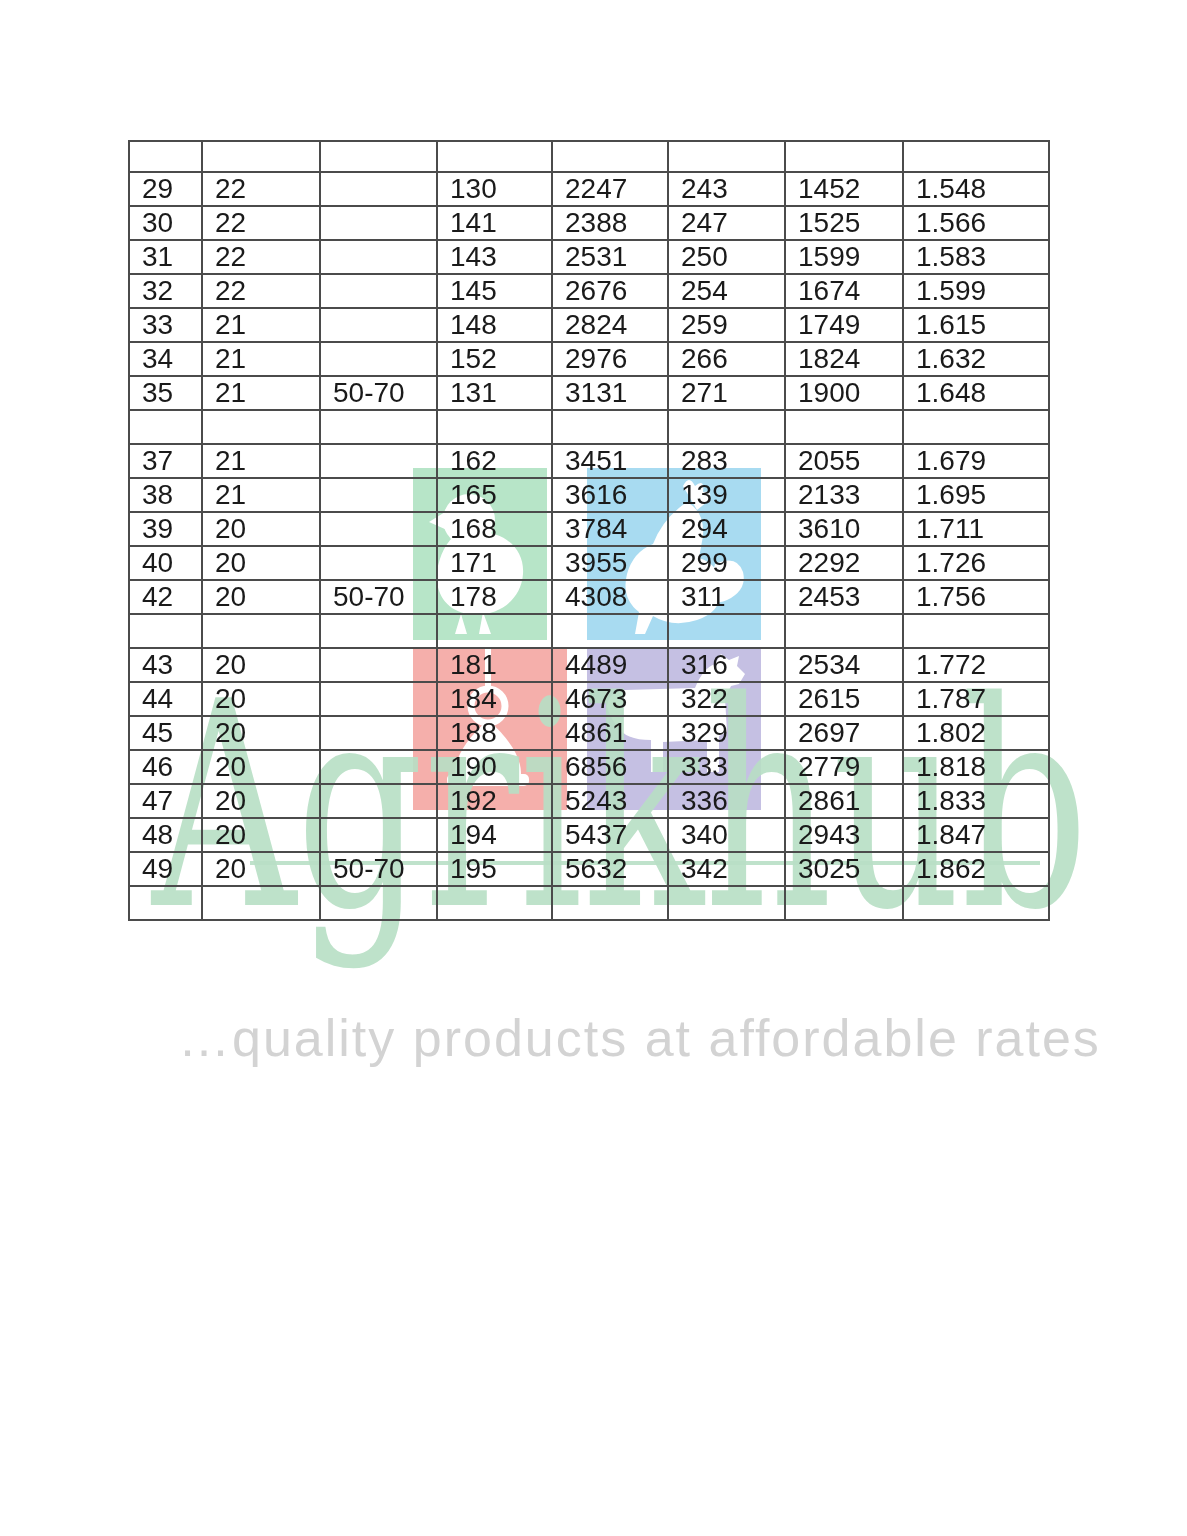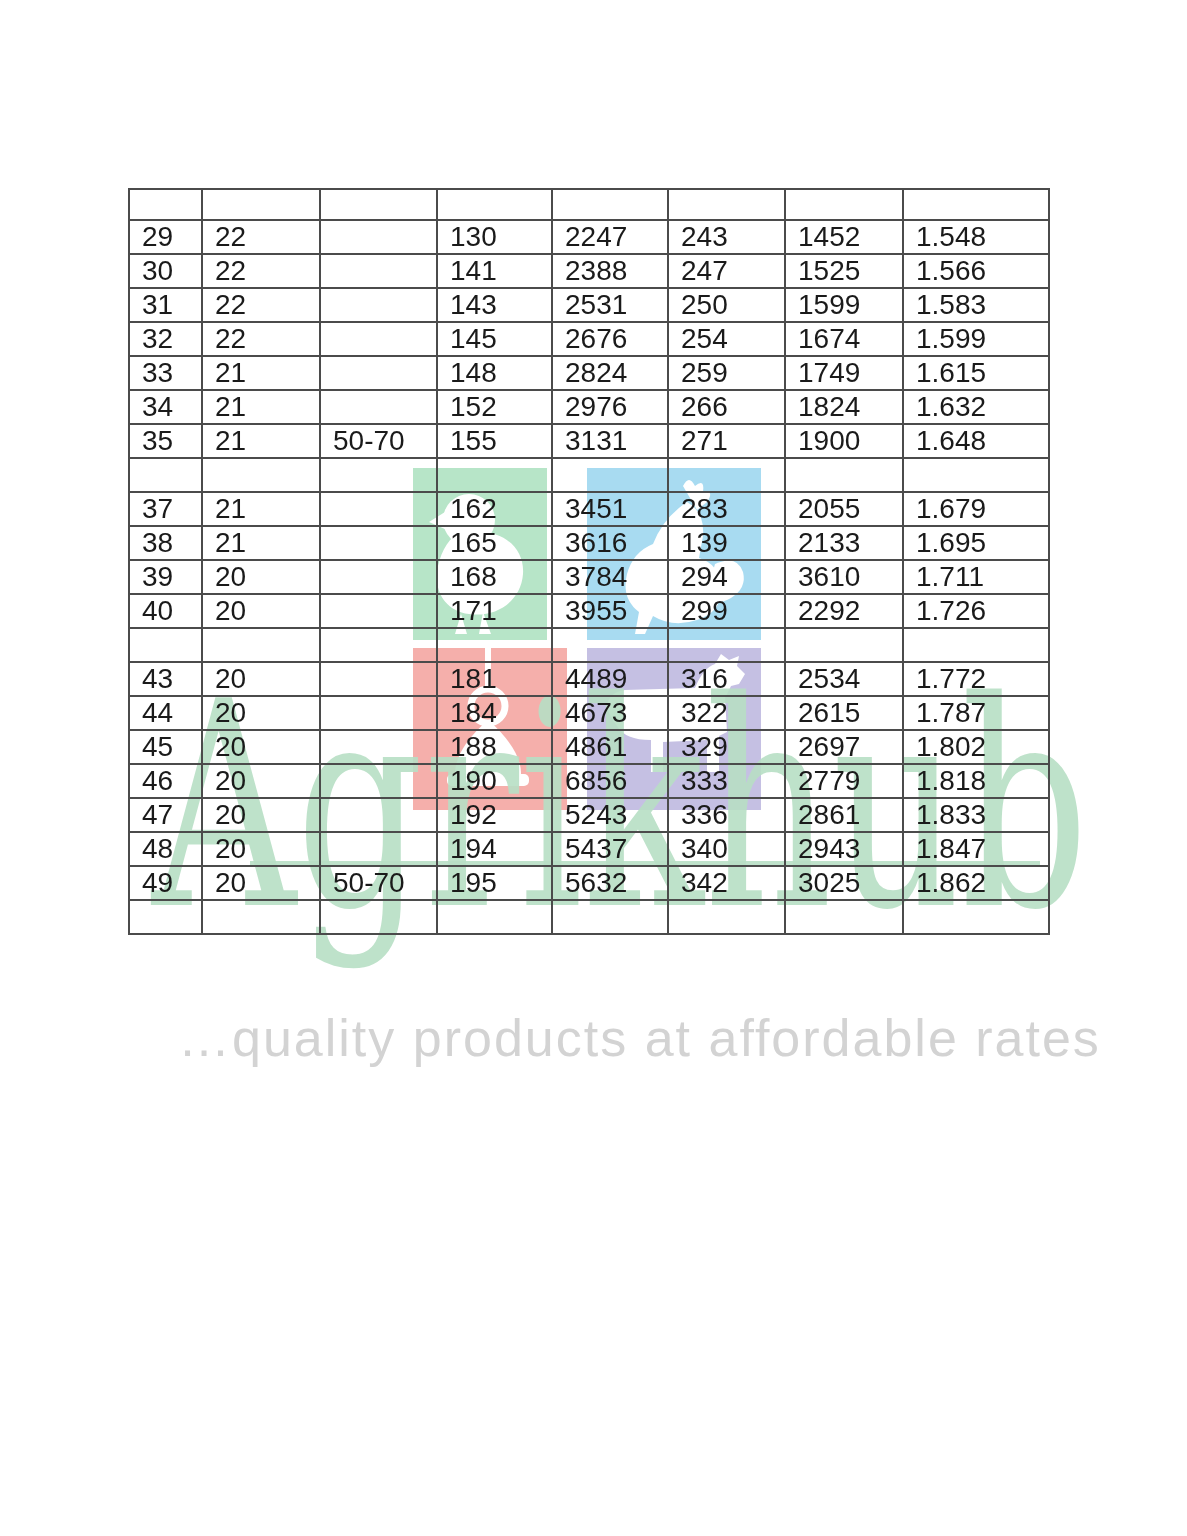--- a/index.html
+++ b/index.html
@@ -63,21 +63,20 @@
     white-space: nowrap;
     margin-left: 48px;
   }
 
   
   .table-wrap {
     position: absolute;
     left: 128px;
     top: 140px;
     z-index: 3;
-    margin-top: 48px;
   }
   table.grid {
     border-collapse: collapse;
     table-layout: fixed;
     width: 920px;
   }
   table.grid td {
     border: 2px solid #4b4b4b;
     padding: 0 0 0 12px;
     font-size: 28px;
@@ -217,21 +216,21 @@
             <td>152</td>
             <td>2976</td>
             <td>266</td>
             <td>1824</td>
             <td>1.632</td>
           </tr>
           <tr>
             <td>35</td>
             <td>21</td>
             <td>50-70</td>
-            <td>155</td>
+            <td>131</td>
             <td>3131</td>
             <td>271</td>
             <td>1900</td>
             <td>1.648</td>
           </tr>
           <tr>
             <td></td>
             <td></td>
             <td></td>
             <td></td>
@@ -272,20 +271,30 @@
           </tr>
           <tr>
             <td>40</td>
             <td>20</td>
             <td></td>
             <td>171</td>
             <td>3955</td>
             <td>299</td>
             <td>2292</td>
             <td>1.726</td>
+          </tr>
+          <tr>
+            <td>42</td>
+            <td>20</td>
+            <td>50-70</td>
+            <td>178</td>
+            <td>4308</td>
+            <td>311</td>
+            <td>2453</td>
+            <td>1.756</td>
           </tr>
           <tr>
             <td></td>
             <td></td>
             <td></td>
             <td></td>
             <td></td>
             <td></td>
             <td></td>
             <td></td>

